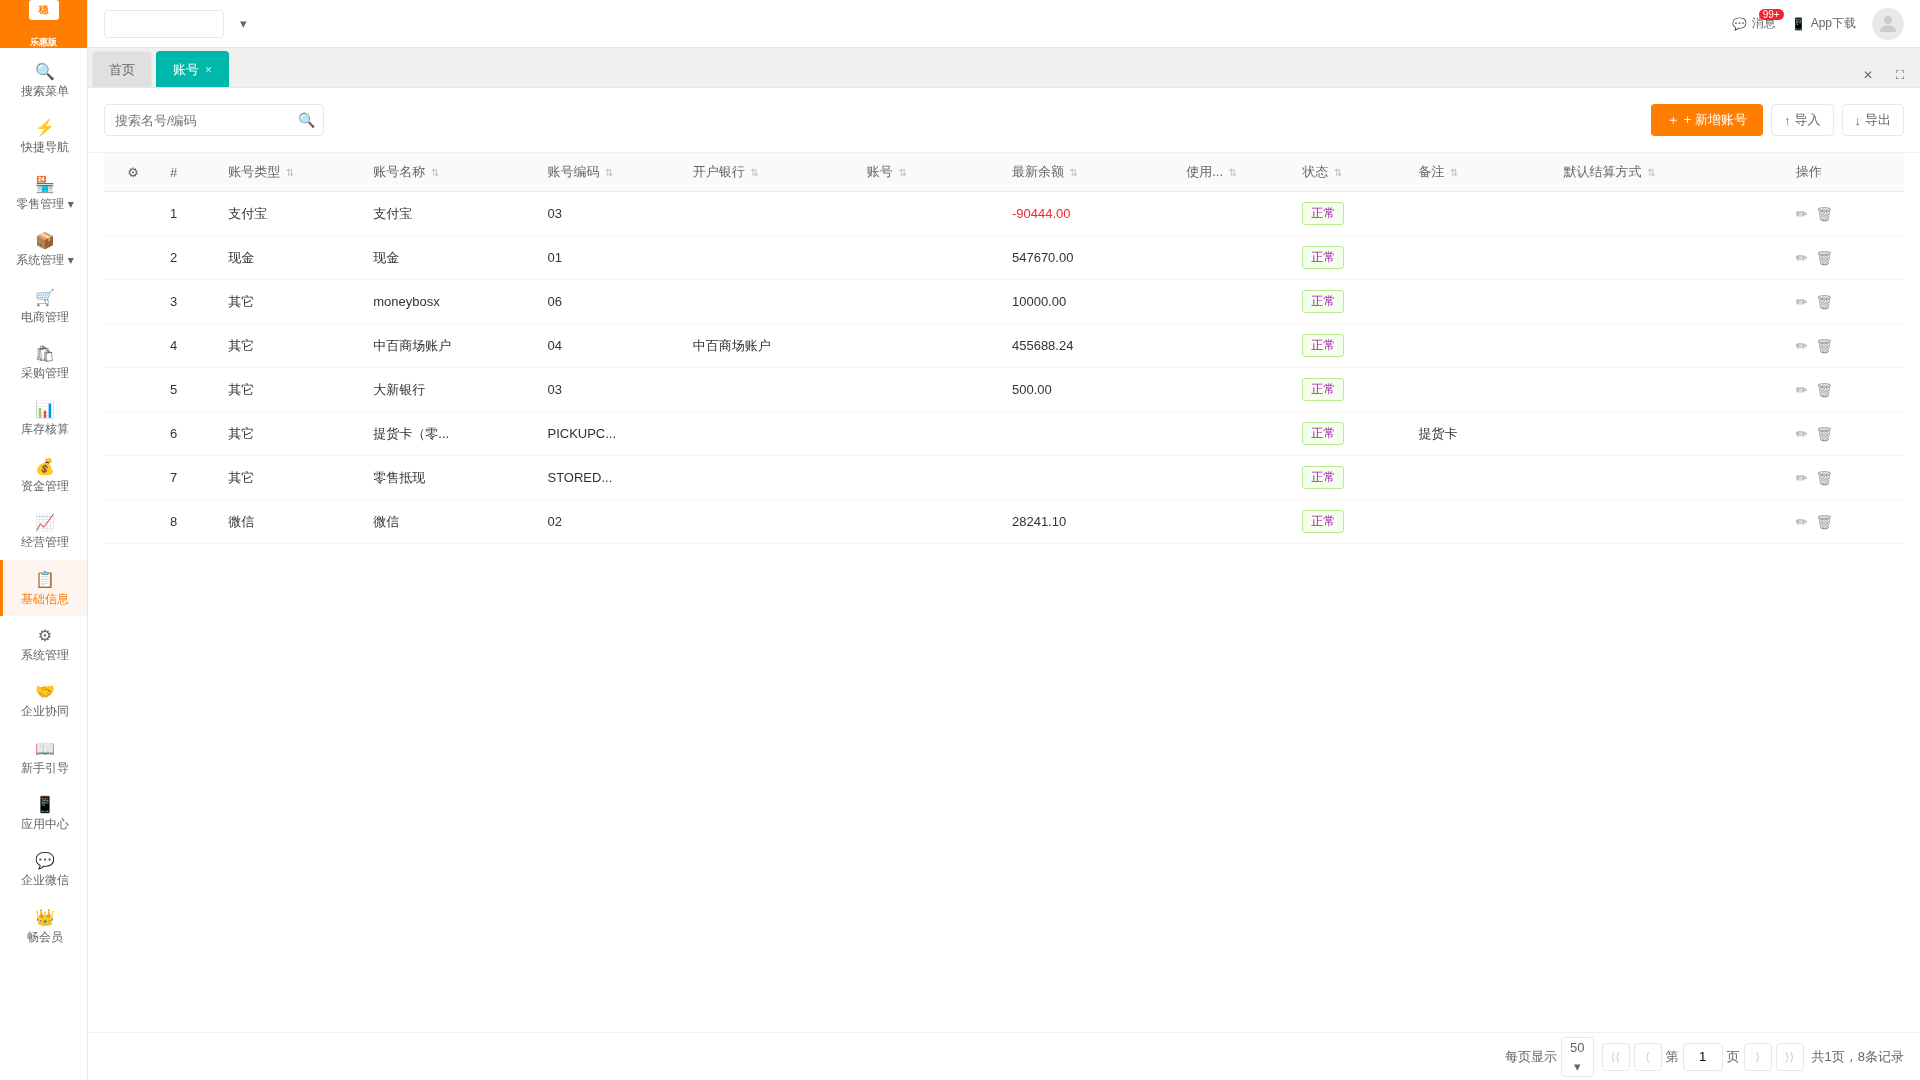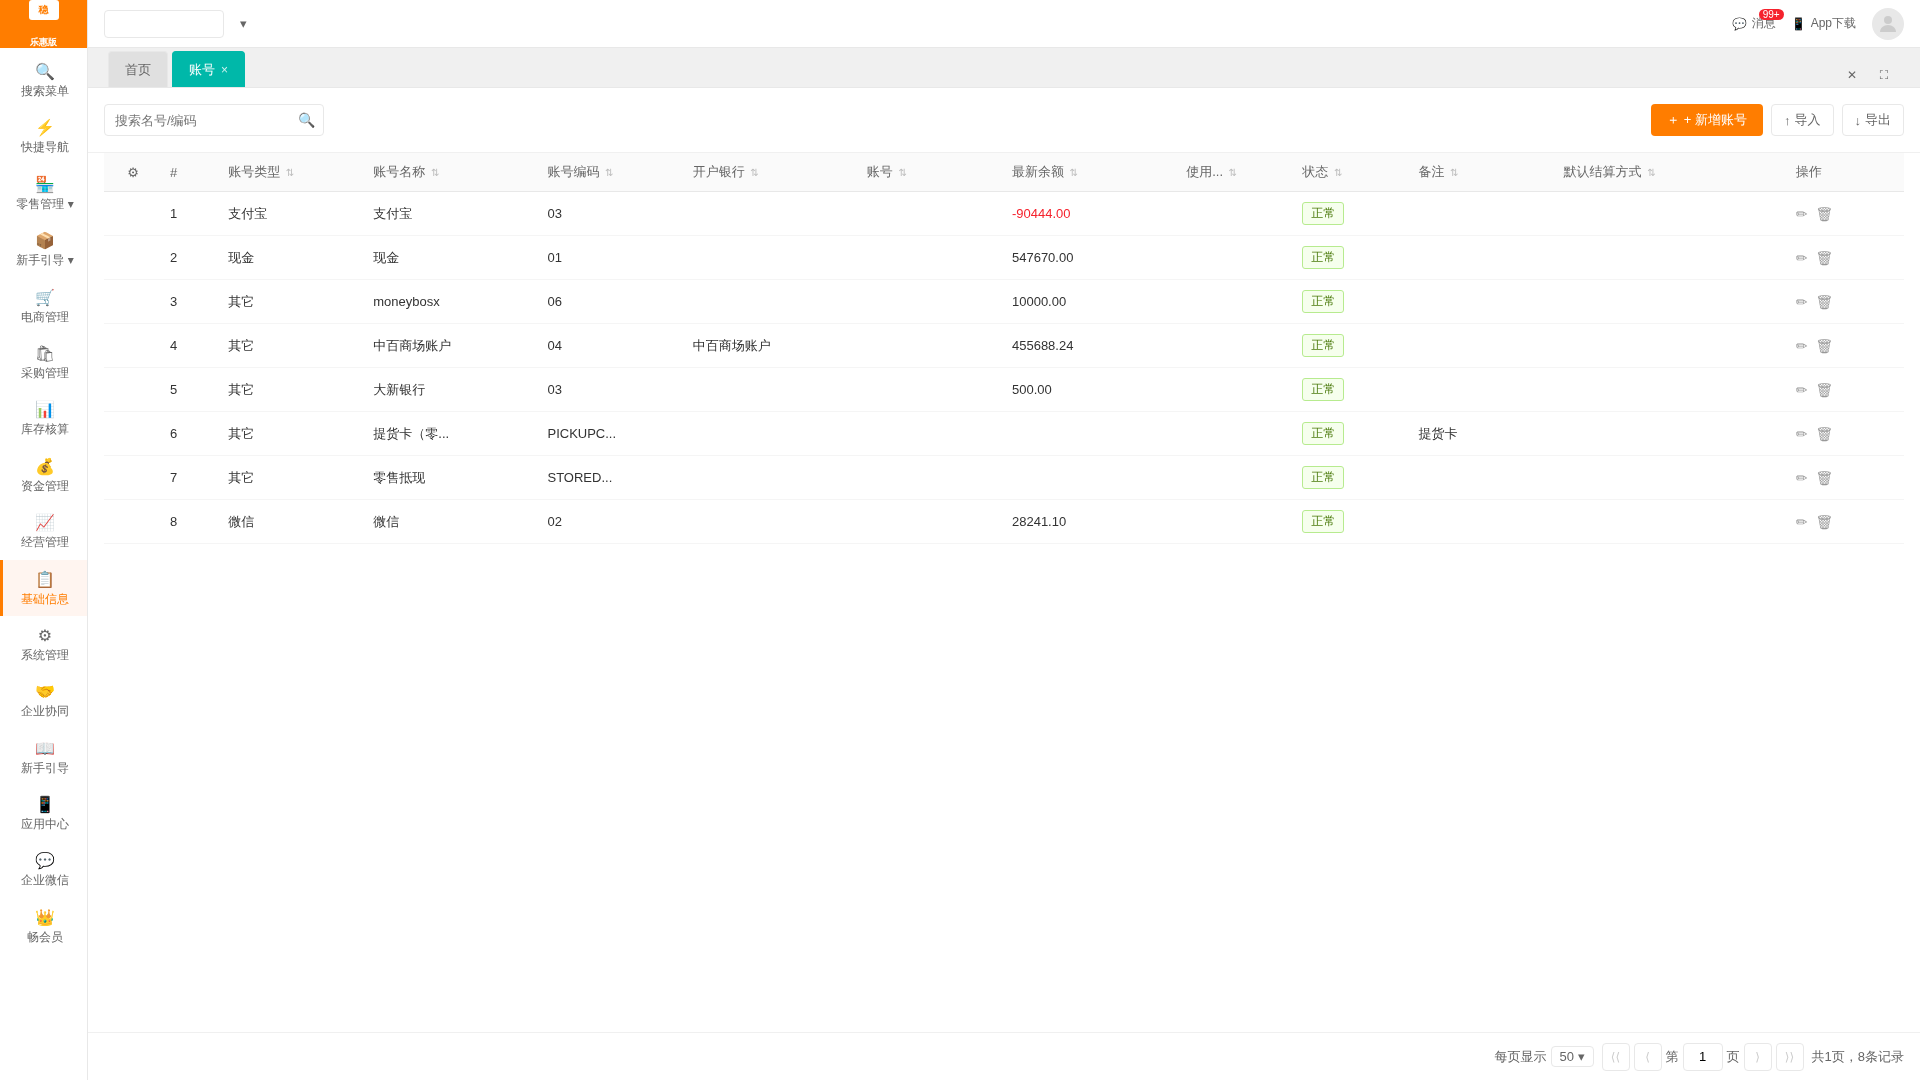--- a/index.html
+++ b/index.html
@@ -164,21 +164,21 @@
       justify-content: center;
       cursor: pointer;
     }
 
     
     .tab-bar {
       height: 40px;
       background: #f0f0f0;
       display: flex;
       align-items: flex-end;
-      padding: 0 16px;
+      padding: 0 0;
       flex-shrink: 0;
       border-bottom: 1px solid #e8e8e8;
     }
     .tab-item {
       height: 36px;
       padding: 0 16px;
       display: flex;
       align-items: center;
       gap: 6px;
       cursor: pointer;
@@ -316,21 +316,21 @@
     .status-badge {
       display: inline-block;
       padding: 2px 8px;
       border-radius: 3px;
       font-size: 12px;
       background: #f0f0f0;
       color: #666;
     }
     .status-normal {
       background: #f6ffed;
-      color: #4d7c0f;
+      color: #a21caf;
       border: 1px solid #b7eb8f;
     }
     .action-icons {
       display: flex;
       gap: 8px;
       align-items: center;
     }
     .action-icon {
       color: #999;
       cursor: pointer;
@@ -372,20 +372,21 @@
       gap: 4px;
     }
     .select-wrap {
       border: 1px solid #e8e8e8;
       border-radius: 4px;
       padding: 2px 8px;
       cursor: pointer;
       display: flex;
       align-items: center;
       gap: 4px;
+      flex-direction: column;
     }
     .page-nav {
       display: flex;
       align-items: center;
       gap: 4px;
     }
     .page-btn {
       width: 28px;
       height: 28px;
       border: 1px solid #e8e8e8;
@@ -439,21 +440,21 @@
       <div class="sidebar-item">
     <span class="sidebar-item-icon">⚡</span>
     <span class="sidebar-item-label">快捷导航</span>
   </div>
       <div class="sidebar-item">
     <span class="sidebar-item-icon">🏪</span>
     <span class="sidebar-item-label">零售管理 ▾</span>
   </div>
       <div class="sidebar-item">
     <span class="sidebar-item-icon">📦</span>
-    <span class="sidebar-item-label">新手引导 ▾</span>
+    <span class="sidebar-item-label">系统管理 ▾</span>
   </div>
       <div class="sidebar-item">
     <span class="sidebar-item-icon">🛒</span>
     <span class="sidebar-item-label">电商管理</span>
   </div>
       <div class="sidebar-item">
     <span class="sidebar-item-icon">🛍</span>
     <span class="sidebar-item-label">采购管理</span>
   </div>
       <div class="sidebar-item">

